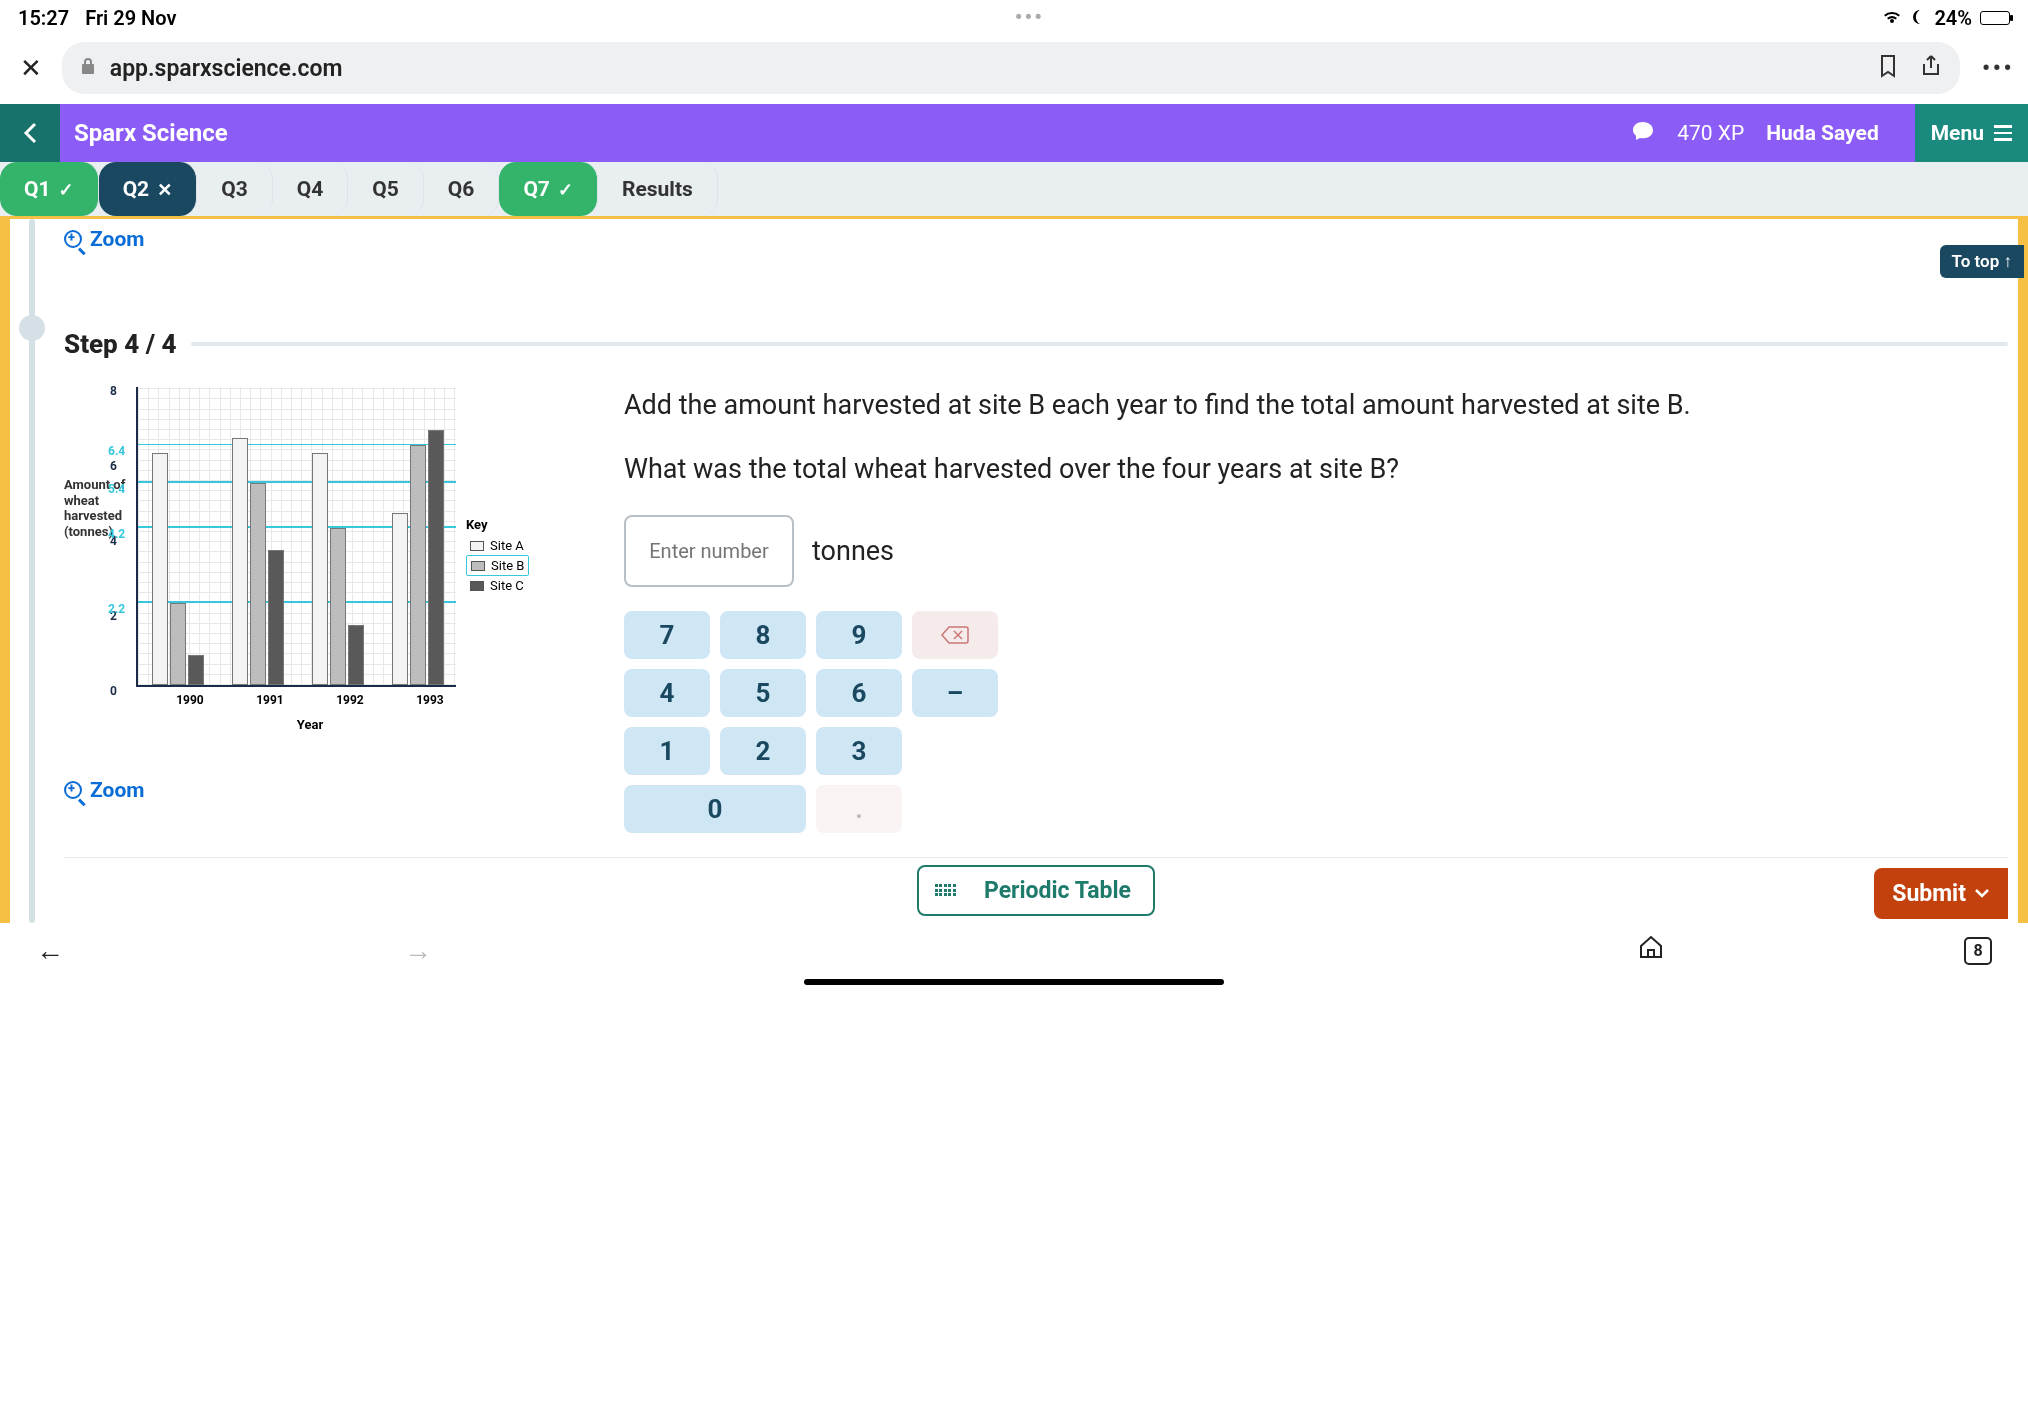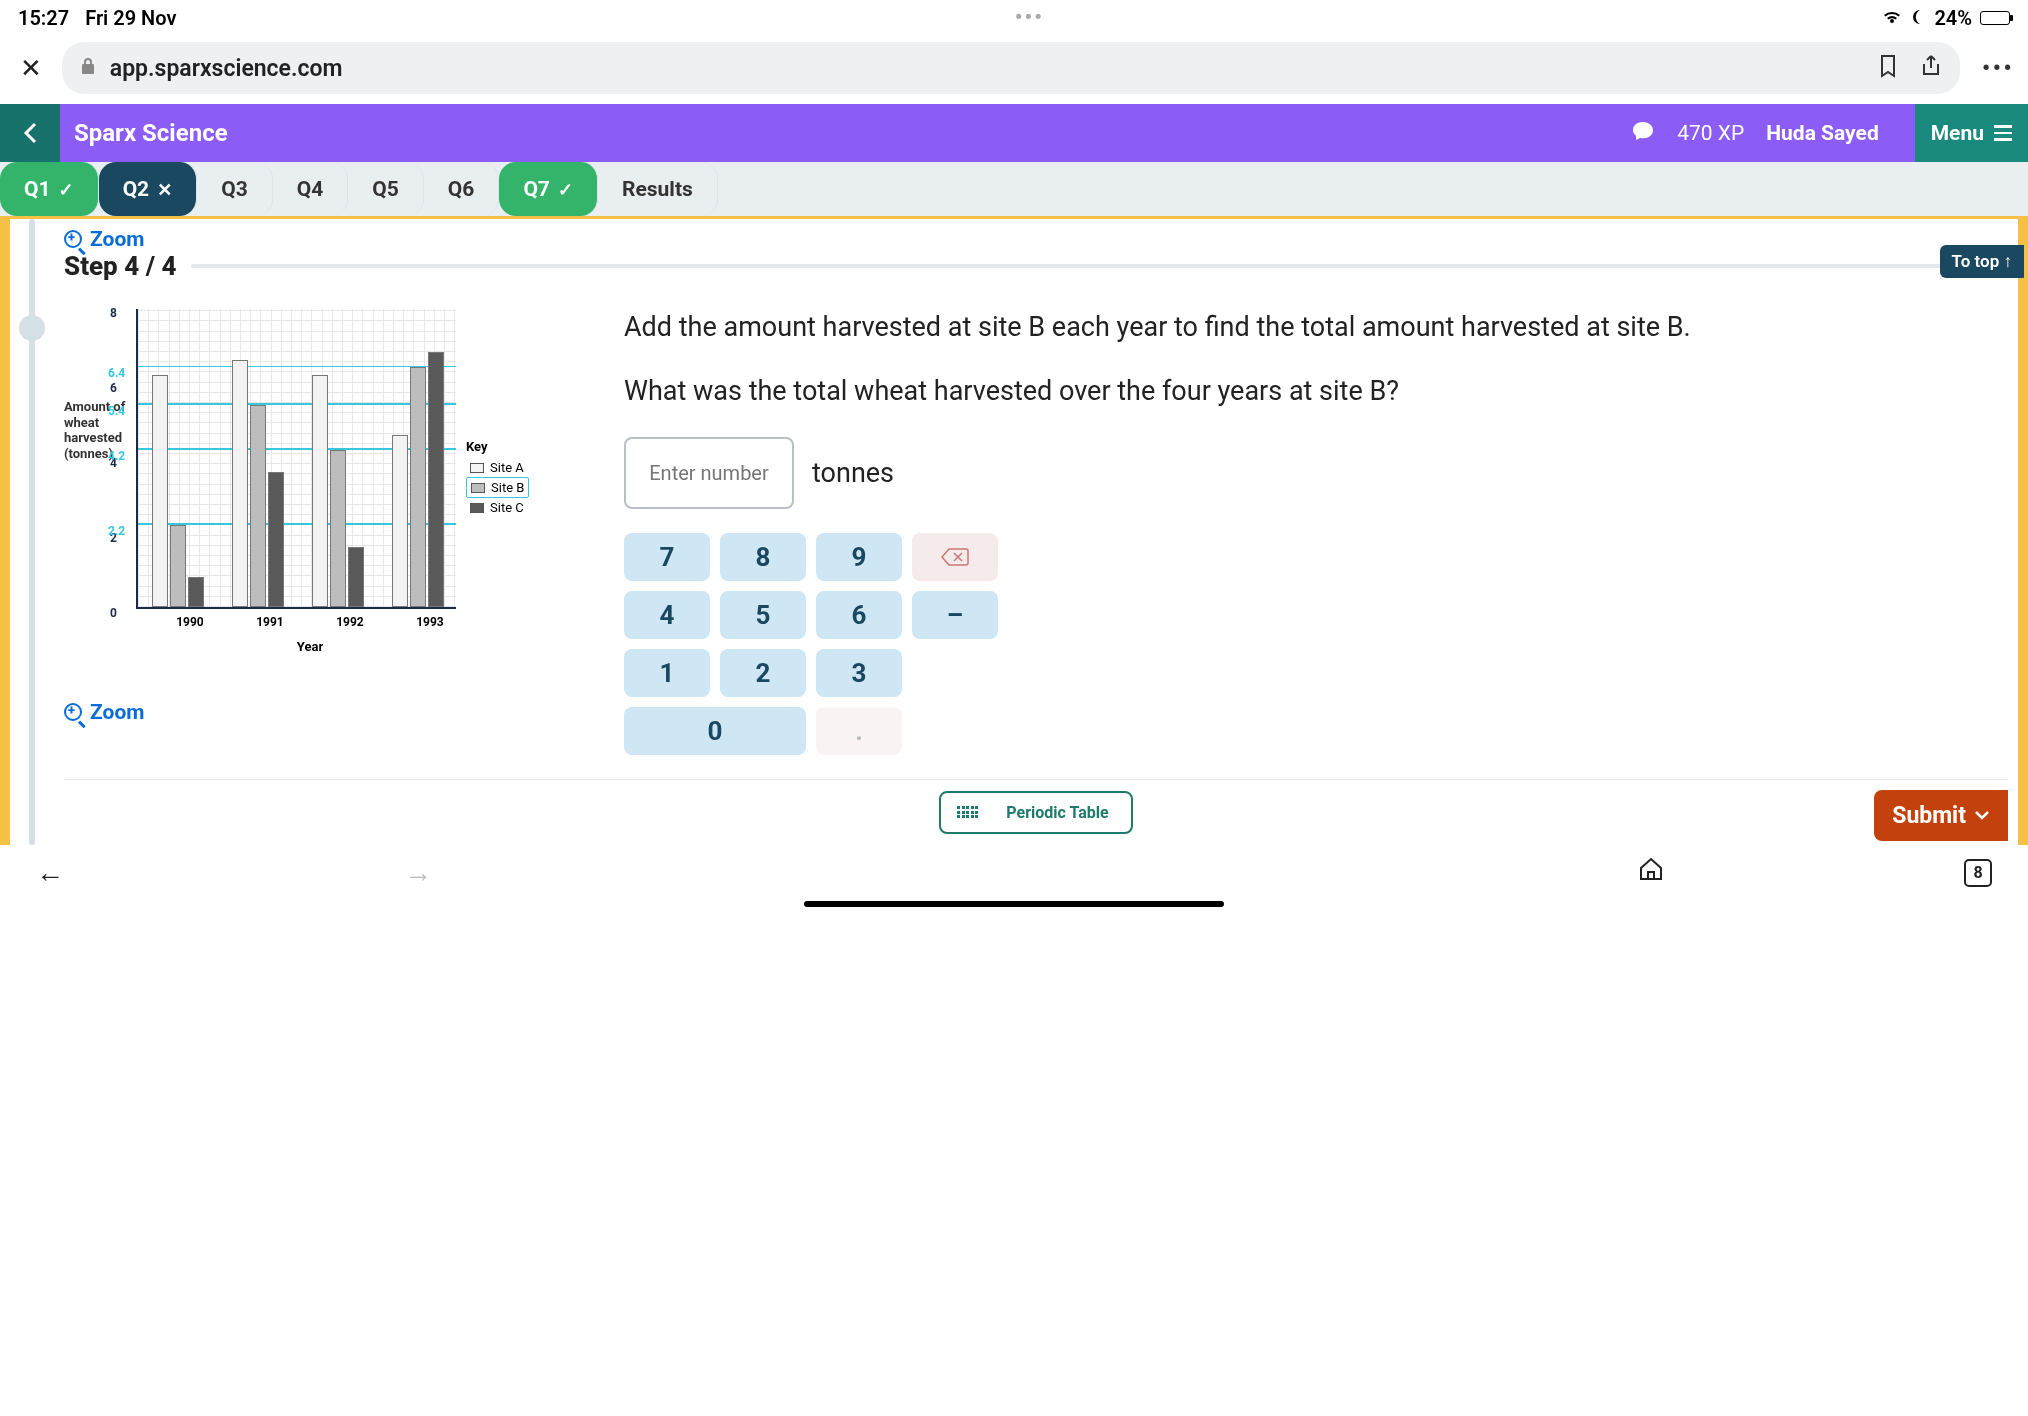--- a/index.html
+++ b/index.html
@@ -51,21 +51,21 @@
   .sidebar-line { width:44px; position:relative; }
   .sidebar-line::before { content:""; position:absolute; left:50%; top:0; bottom:0; width:6px; background:#d5dfe6; transform:translateX(-50%); border-radius:3px; }
   .step-dot { position:absolute; left:50%; top:96px; width:26px; height:26px; background:#d5dfe6; border-radius:50%; transform:translateX(-50%); }
   .content { flex:1; padding: 8px 10px 0 10px; position:relative; }
   .zoom { color:#0a6cd6; font-weight:700; font-size:21px; display:flex; align-items:center; gap:8px; }
   .zoom-icon { width:18px; height:18px; border:2.5px solid #0a6cd6; border-radius:50%; position:relative; }
   .zoom-icon::after { content:""; position:absolute; right:-6px; bottom:-6px; width:8px; height:2.5px; background:#0a6cd6; transform:rotate(45deg); }
   .zoom-icon::before { content:"+"; position:absolute; left:2px; top:-3px; font-size:13px; color:#0a6cd6; font-weight:900; }
   .to-top { position:absolute; right:-6px; top:26px; background:#1a4861; color:#fff; padding:6px 12px; font-size:17px; border-radius:6px 0 0 6px; font-weight:600; }
 
-  .step-header { display:flex; align-items:center; gap:14px; }
+  .step-header { display:flex; align-items:center; gap:14px; margin-top:78px; }
   .step-title { font-size:26px; font-weight:800; color:#222; white-space:nowrap; }
   .step-rule { flex:1; height:4px; background:#e3e8ec; border-radius:2px; }
 
   .cols { display:flex; gap:40px; margin-top:28px; }
   .chart-col { width:520px; }
   .qcol { flex:1; padding-right:20px; }
   .qtext { font-size:27px; color:#222; line-height:1.4; margin-bottom:26px; }
 
   
   .chart-wrap { display:flex; align-items:flex-start; }
@@ -101,21 +101,21 @@
   .keypad { display:grid; grid-template-columns: repeat(4, 86px); gap:10px; }
   .kbtn { width:86px; height:48px; background:#cfe6f5; border-radius:8px; display:flex; align-items:center; justify-content:center; font-size:26px; font-weight:700; color:#1a4861; }
   .kbtn.wide { grid-column: span 2; width:182px; }
   .kbtn.light { background:#f5ebeb; color:#b38; }
   .kbtn.faint { background:#faf3f3; color:#bbb; }
   .bsp { display:flex; align-items:center; justify-content:center; }
   .bsp svg { width:30px; height:20px; }
 
   
   .bottom-bar { position:relative; border-top:1px solid #e5e9ec; height:66px; display:flex; align-items:center; justify-content:center; margin-top:24px; }
-  .pt-btn { border:2px solid #1e7a6a; color:#1e7a6a; padding:10px 22px 10px 16px; border-radius:8px; font-size:16px; font-weight:700; display:flex; align-items:center; gap:28px; }
+  .pt-btn { border:2px solid #1e7a6a; color:#1e7a6a; padding:10px 22px 10px 16px; border-radius:8px; font-size:23px; font-weight:700; display:flex; align-items:center; gap:28px; }
   .pt-icon { display:grid; grid-template-columns:repeat(5,3px); grid-auto-rows:3px; gap:1.5px; }
   .pt-icon span { background:#1e7a6a; width:3px; height:3px; }
   .submit { position:absolute; right:0; top:10px; background:#c2410c; color:#fff; padding:12px 18px; border-radius:8px 0 0 8px; font-size:23px; font-weight:700; display:flex; align-items:center; gap:8px; }
 
   
   .ipad-nav { height:56px; display:flex; align-items:center; padding:0 36px; font-size:28px; color:#222; }
   .ipad-nav .arr { font-weight:400; }
   .ipad-nav .spacer { flex:1; }
   .home-ic { width:26px; height:26px; }
   .tab-count { border:2px solid #222; border-radius:5px; width:28px; height:28px; display:flex; align-items:center; justify-content:center; font-size:16px; font-weight:700; margin-left:auto; }

